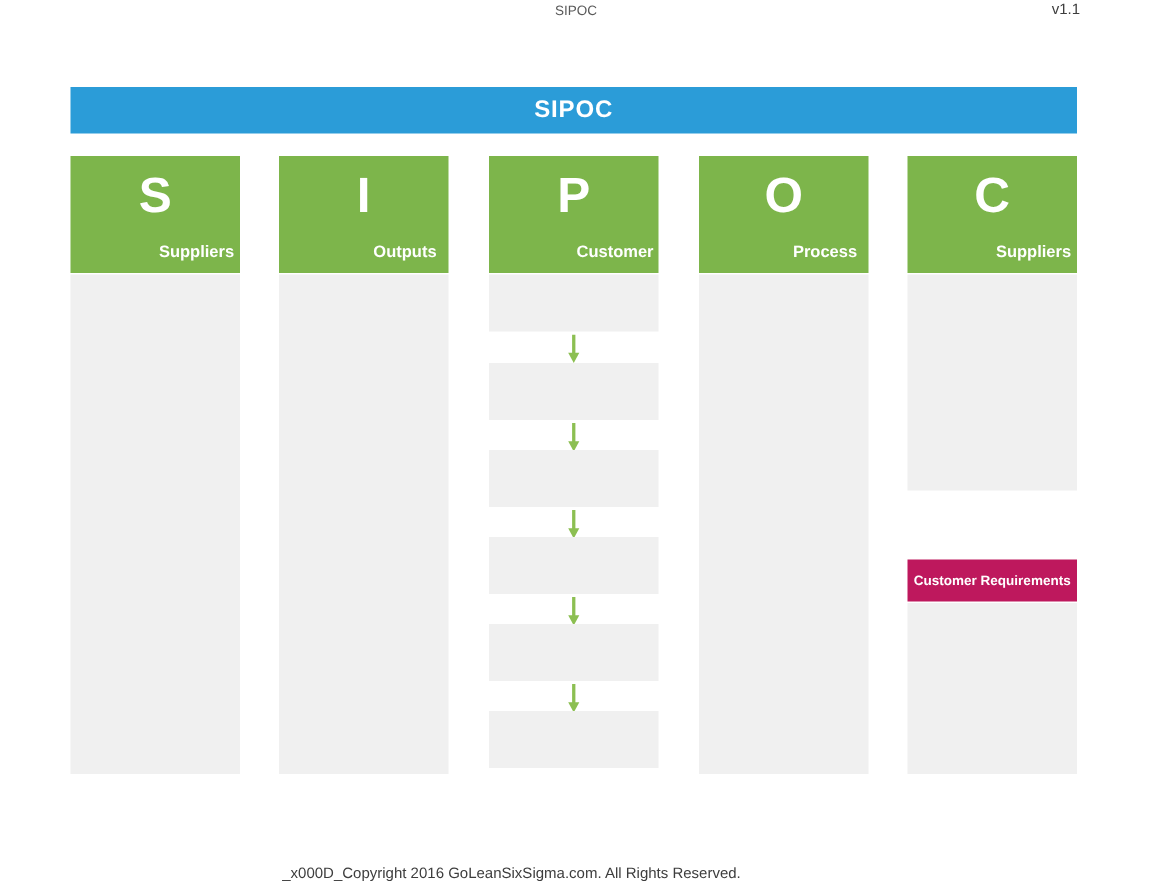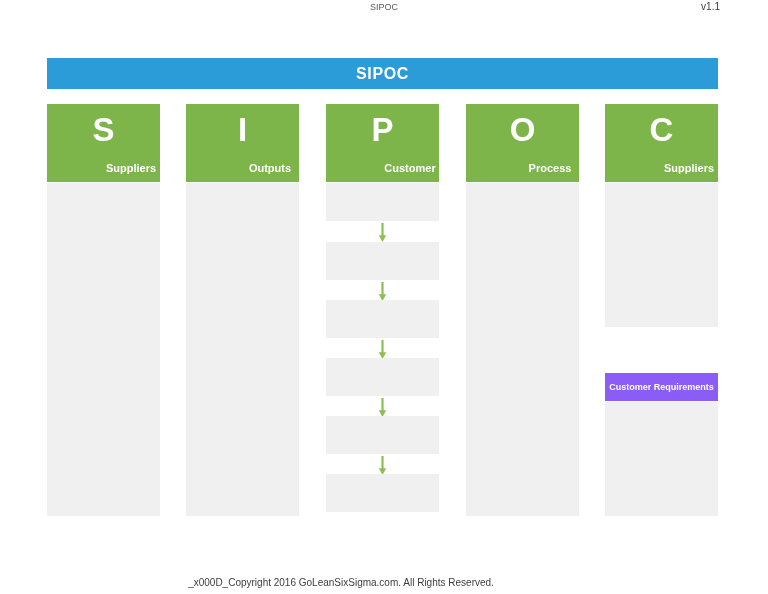--- a/index.html
+++ b/index.html
@@ -126,21 +126,21 @@
   
   .col-body-short {
     height: 144px;
   }
   .req-header {
     position: absolute;
     left: 0;
     top: 269px;
     width: 113px;
     height: 28px;
-    background: #8b5cf6;
+    background: #be185d;
     color: #ffffff;
     display: flex;
     align-items: center;
     justify-content: center;
     text-align: center;
     font-size: 9px;
     font-weight: bold;
     line-height: 11px;
   }
   .req-body {

